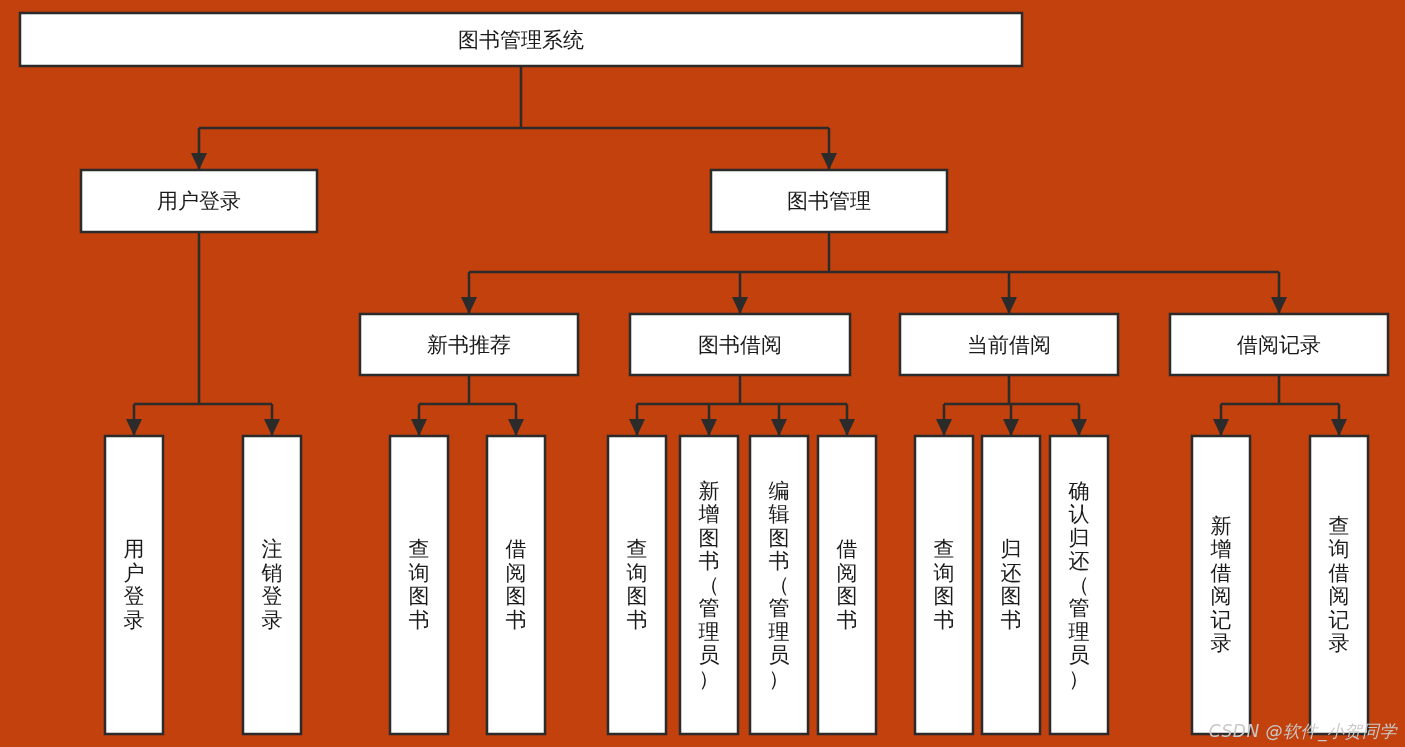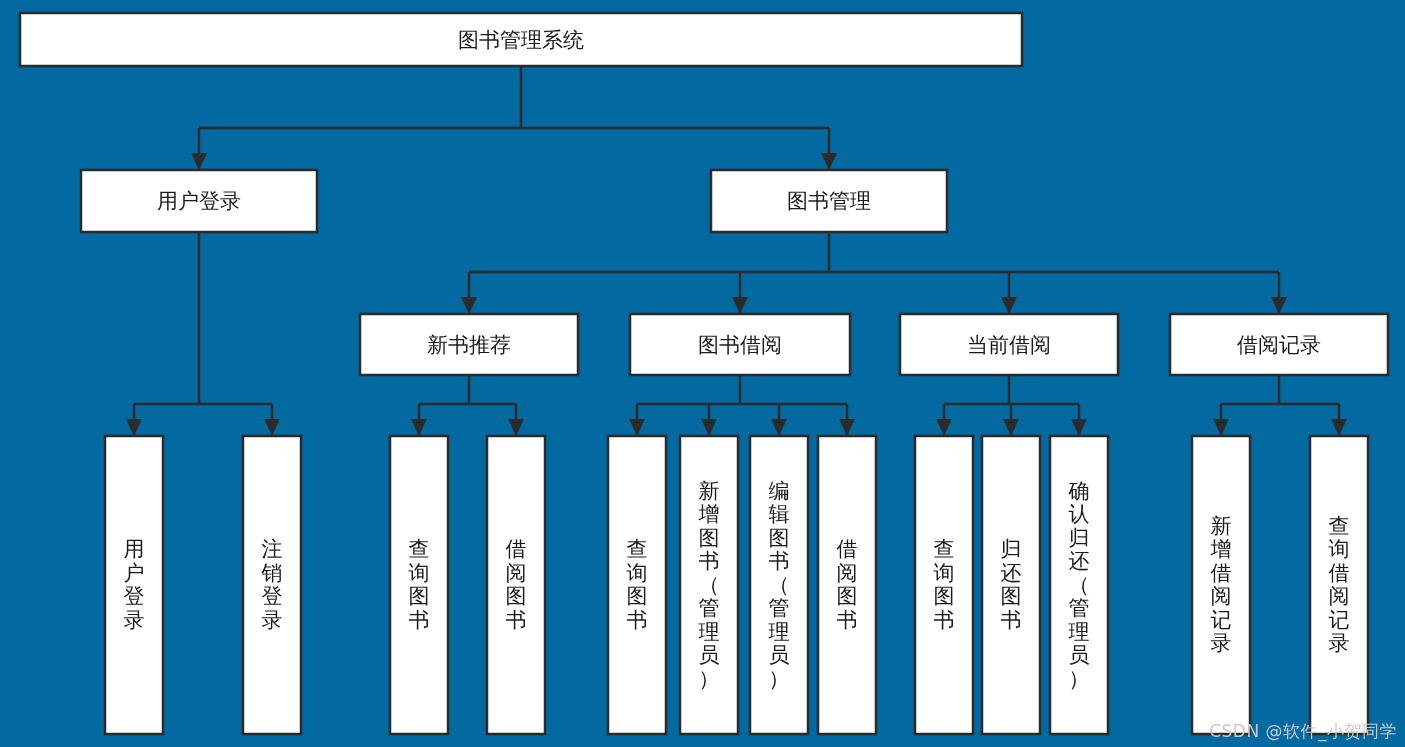--- a/index.html
+++ b/index.html
@@ -8,21 +8,21 @@
     padding: 0;
     background: #ffffff;
   }
   body {
     font-family: "DejaVu Sans", "Liberation Sans", sans-serif;
   }
   #diagram-root {
     position: relative;
     width: 1405px;
     height: 747px;
-    background: #0369a1;
+    background: #c2410c;
     overflow: hidden;
   }
   #tree-svg {
     position: absolute;
     left: 0;
     top: 0;
     width: 1405px;
     height: 747px;
   }
   .node-box {
@@ -56,20 +56,21 @@
   .watermark-text {
     position: absolute;
     right: 8px;
     bottom: 4px;
     font-family: "DejaVu Sans", "Liberation Sans", sans-serif;
     font-size: 17px;
     color: #c9c9c9;
     white-space: nowrap;
     letter-spacing: 0.5px;
     pointer-events: none;
+    font-style: italic;
   }
 </style>
 </head>
 <body>
 
 <div id="diagram-root">
 
   <svg id="tree-svg" viewBox="0 0 1405 747">
     <g id="connector-layer">
         <polyline points="521,66 521,128" class="connector"></polyline>

